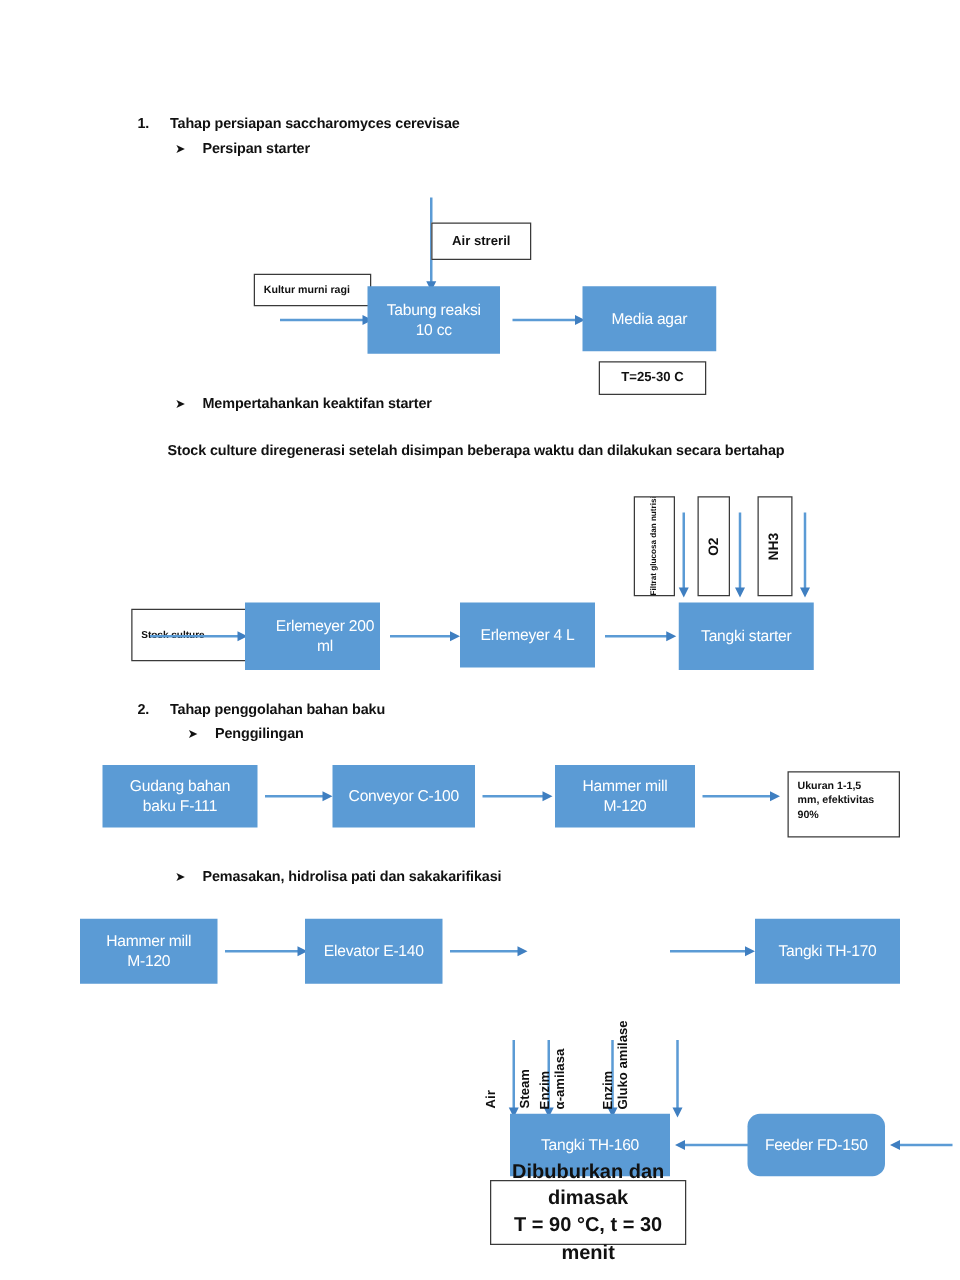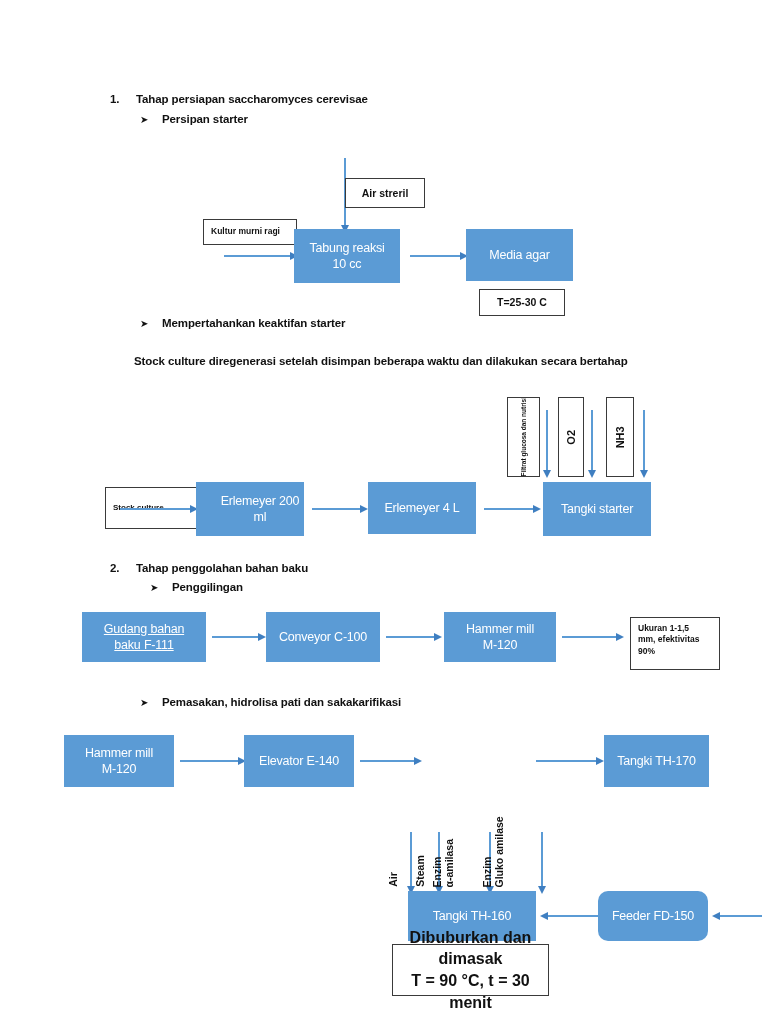--- a/index.html
+++ b/index.html
@@ -280,21 +280,21 @@
 
   <div class="abs list-num" style="left:110px; top:562px;">
     <span class="num">2.</span><span>Tahap penggolahan bahan baku</span>
   </div>
 
   <div class="abs bullet-line" style="left:150px; top:581px;">
     <span class="arw">➤</span><span>Penggilingan</span>
   </div>
 
   <div class="abs pbox" style="left:82px; top:612px; width:124px; height:50px;">
-    <span style="white-space:pre-line;text-decoration:underline;">Gudang bahan
+    <span style="white-space:pre-line;">Gudang bahan
 baku F-111</span>
   </div>
 
   <div class="abs arrow-h" style="left:212px; top:631px; width:54px; height:12px;">
     <div class="shaft"></div>
       <div class="head"></div>
   </div>
 
   <div class="abs pbox" style="left:266px; top:612px; width:114px; height:50px;">
     <span style="white-space:pre-line;">Conveyor C-100</span>
@@ -343,21 +343,21 @@
     <div class="shaft"></div>
       <div class="head"></div>
   </div>
 
 
   <div class="abs arrow-h" style="left:536px; top:755px; width:68px; height:12px;">
     <div class="shaft"></div>
       <div class="head"></div>
   </div>
 
-  <div class="abs pbox" style="left:604px; top:735px; width:105px; height:52px;">
+  <div class="abs pbox" style="left:604px; top:735px; width:116px; height:52px;">
     <span style="white-space:pre-line;">Tangki TH-170</span>
   </div>
 
   <div class="abs vlabel" style="left:400px; bottom:137px; font-size:10.5px;">Air</div>
   <div class="abs arrow-v" style="left:404px; top:832px; width:14px; height:62px;">
     <div class="shaft"></div>
       <div class="head"></div>
   </div>
 
   <div class="abs vlabel" style="left:427px; bottom:137px; font-size:10.5px;">Steam</div>

